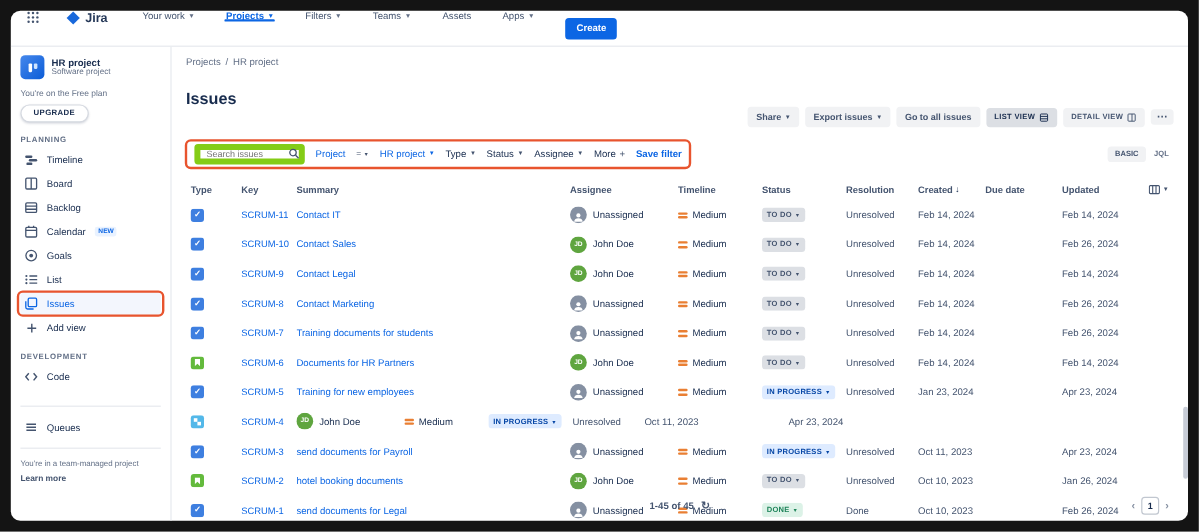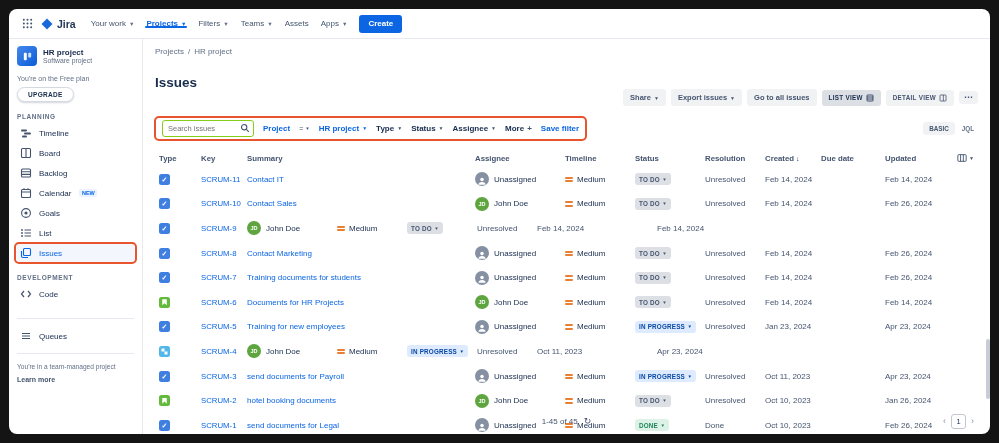--- a/index.html
+++ b/index.html
@@ -3,21 +3,21 @@
 <meta charset="utf-8">
 <style>
   *{margin:0;padding:0;box-sizing:border-box;}
   html,body{width:999px;height:443px;overflow:hidden;}
   body{background:#141414;font-family:"Liberation Sans",sans-serif;position:relative;}
   a{text-decoration:none;cursor:pointer;}
   .window{position:absolute;inset:9px;background:#fff;border-radius:8px;display:flex;flex-direction:column;overflow:hidden;}
 
   
   .topnav{height:30px;min-height:30px;display:flex;align-items:stretch;padding:0 8px;border-bottom:1px solid #E7E9EE;}
-  .tn-left{display:flex;align-items:center;}
+  .tn-left{display:flex;align-items:flex-start;gap:14px;}
   .appswitcher{display:flex;align-items:center;padding:0 5px;cursor:pointer;color:#44546F;}
   .logo{display:flex;align-items:center;gap:4px;padding:0 9px 0 3px;cursor:pointer;}
   .logo-text{font-size:10.5px;font-weight:700;color:#253858;}
   .nav-item{position:relative;display:flex;align-items:center;gap:3px;padding:0 6px;font-size:8px;color:#44546F;cursor:pointer;white-space:nowrap;}
   .nav-item .chev{font-size:5.5px;color:#626F86;}
   .nav-item.active{color:#0C66E4;font-weight:700;}
   .nav-item.active .chev{color:#0C66E4;}
   .nav-item.active::after{content:"";position:absolute;left:5px;right:5px;bottom:0;height:2px;background:#0C66E4;border-radius:1px;}
   .create-btn{align-self:center;background:#0C66E4;color:#fff;font-size:8px;font-weight:600;border:none;border-radius:3px;padding:4.5px 9px;margin-left:6px;cursor:pointer;font-family:inherit;}
   .tn-right{margin-left:auto;display:flex;align-items:center;gap:8px;padding-right:2px;}
@@ -63,23 +63,23 @@
   .btn .chev{font-size:5px;}
   .btn.view{font-size:6.3px;font-weight:700;letter-spacing:.3px;gap:3px;}
   .btn.view.active{background:#DCDFE4;color:#172B4D;}
   .btn.more-btn{padding:4px 5px;font-size:9px;font-weight:700;line-height:.6;}
 
   
   .filterrow{display:flex;align-items:center;margin-top:10px;min-height:24px;}
   .fgroup{position:relative;display:flex;align-items:center;gap:9px;padding:3px 7px;}
   .fgroup>.ann{inset:-1px -1px;}
   .fsearch{position:relative;display:flex;align-items:center;}
-  .fsearch input{width:92px;height:17px;border:1px solid #84cc16;border-radius:3px;font-size:7.5px;padding:0 18px 0 5px;color:#44546F;outline:none;font-family:inherit;}
+  .fsearch input{width:92px;height:17px;border:5px solid #84cc16;border-radius:3px;font-size:7.5px;padding:0 18px 0 5px;color:#44546F;outline:none;font-family:inherit;}
   .fsearch .mag{position:absolute;right:4px;top:3.5px;color:#44546F;display:flex;}
-  .chip{display:flex;align-items:center;gap:3px;font-size:8px;color:#172B4D;font-weight:700;cursor:pointer;white-space:nowrap;}
+  .chip{display:flex;align-items:center;gap:3px;font-size:8px;color:#172B4D;font-weight:400;cursor:pointer;white-space:nowrap;}
   .chip .chev{font-size:5px;color:#44546F;}
   .chip.blue{color:#0C66E4;}
   .op{font-size:7px;color:#44546F;display:flex;align-items:center;gap:2px;cursor:pointer;}
   .op .chev{font-size:4.5px;}
   .savefilter{font-size:8px;font-weight:600;color:#0C66E4;cursor:pointer;white-space:nowrap;}
   .mode{margin-left:auto;display:flex;gap:3px;align-items:center;}
   .mode .basic{background:#F1F2F4;border-radius:3px;padding:3px 6px;font-size:6.3px;font-weight:700;color:#44546F;cursor:pointer;}
   .mode .jql{font-size:6.3px;font-weight:700;color:#626F86;padding:3px 4px;cursor:pointer;}
 
   
@@ -118,21 +118,21 @@
   .pri-med::before{content:"";position:absolute;left:0;top:1px;width:8px;height:2px;border-radius:1px;background:#E97F33;}
   .pri-med::after{content:"";position:absolute;left:0;top:4.5px;width:8px;height:2px;border-radius:1px;background:#E97F33;}
   .pri-name{color:#172B4D;}
   .loz{display:inline-flex;align-items:center;gap:2.5px;font-size:6.3px;font-weight:700;padding:2.5px 4px;border-radius:3px;letter-spacing:.2px;cursor:pointer;white-space:nowrap;}
   .loz .loz-chev{font-size:4.5px;}
   .loz.todo{background:#DCDFE4;color:#44546F;}
   .loz.inprogress{background:#DEEBFF;color:#0747A6;}
   .loz.done{background:#DCF2E7;color:#1F845A;}
 
   
-  .tfoot{height:26px;min-height:26px;display:flex;align-items:center;position:relative;font-size:8px;color:#44546F;}
+  .tfoot{height:26px;min-height:26px;display:flex;align-items:center;position:relative;font-size:8px;color:#44546F;font-weight:bold;}
   .count{position:absolute;left:50%;transform:translateX(-50%);display:flex;align-items:center;gap:6px;}
   .refresh{font-size:9px;cursor:pointer;color:#44546F;}
   .pager{margin-left:auto;display:flex;align-items:center;gap:5px;padding-right:4px;}
   .page-btn{width:15px;height:15px;border:1px solid #C1C7D0;border-radius:3px;display:flex;align-items:center;justify-content:center;font-size:7.5px;color:#172B4D;background:#fff;cursor:pointer;}
   .pg-chev{color:#8590A2;font-size:9px;cursor:pointer;}
   .scroll-thumb{position:absolute;right:0px;top:300px;width:4px;height:60px;background:#C7CCD6;border-radius:2px;cursor:pointer;}
 </style>
 </head>
 <body>
 
@@ -281,20 +281,29 @@
         <span class="ann" style="inset:-1px -3px;"></span>
         <span class="sic">
             <svg width="12" height="12" viewBox="0 0 12 12" fill="none" stroke="#0C66E4" stroke-width="1.1">
               <rect x="3.5" y="1.5" width="7" height="7" rx="1"></rect>
               <path d="M1.5 4v5A1.5 1.5 0 0 0 3 10.5h5"></path>
             </svg>
           </span>
         <span>Issues</span>
       </div>
 
+      <div class="sitem">
+        <span class="sic">
+            <svg width="11" height="11" viewBox="0 0 12 12" stroke="#44546F" stroke-width="1.3">
+              <line x1="6" y1="2" x2="6" y2="10"></line>
+              <line x1="2" y1="6" x2="10" y2="6"></line>
+            </svg>
+          </span>
+        <span>Add view</span>
+      </div>
 
       <div class="sec-label">DEVELOPMENT</div>
       <div class="sitem">
         <span class="sic">
             <svg width="12" height="12" viewBox="0 0 12 12" fill="none" stroke="#44546F" stroke-width="1.2">
               <path d="M4 3 1.5 6 4 9"></path>
               <path d="M8 3 10.5 6 8 9"></path>
             </svg>
           </span>
         <span>Code</span>
@@ -478,20 +487,21 @@
                 </span></div>
     <div class="cell c-res">Unresolved</div>
     <div class="cell c-created">Feb 14, 2024</div>
     <div class="cell c-due"></div>
     <div class="cell c-upd">Feb 26, 2024</div>
   </div>
 
   <div class="trow">
     <div class="cell c-type"><span class="ticon task"></span></div>
     <div class="cell c-key"><a class="key-link">SCRUM-9</a></div>
+    <div class="cell c-sum"><a class="sum-link">Contact Legal</a></div>
     <div class="cell c-asg">
       <span class="av jd">
                   <span class="init">JD</span>
                 </span>
       <span class="asg-name">John Doe</span>
     </div>
     <div class="cell c-pri">
                 <span class="pri-med"></span>
                 <span class="pri-name">Medium</span>
               </div>
@@ -555,21 +565,21 @@
                 </span></div>
     <div class="cell c-res">Unresolved</div>
     <div class="cell c-created">Feb 14, 2024</div>
     <div class="cell c-due"></div>
     <div class="cell c-upd">Feb 26, 2024</div>
   </div>
 
   <div class="trow">
     <div class="cell c-type"><span class="ticon story"></span></div>
     <div class="cell c-key"><a class="key-link">SCRUM-6</a></div>
-    <div class="cell c-sum"><a class="sum-link">Documents for HR Projects</a></div>
+    <div class="cell c-sum"><a class="sum-link">Documents for HR Partners</a></div>
     <div class="cell c-asg">
       <span class="av jd">
                   <span class="init">JD</span>
                 </span>
       <span class="asg-name">John Doe</span>
     </div>
     <div class="cell c-pri">
                 <span class="pri-med"></span>
                 <span class="pri-name">Medium</span>
               </div>

